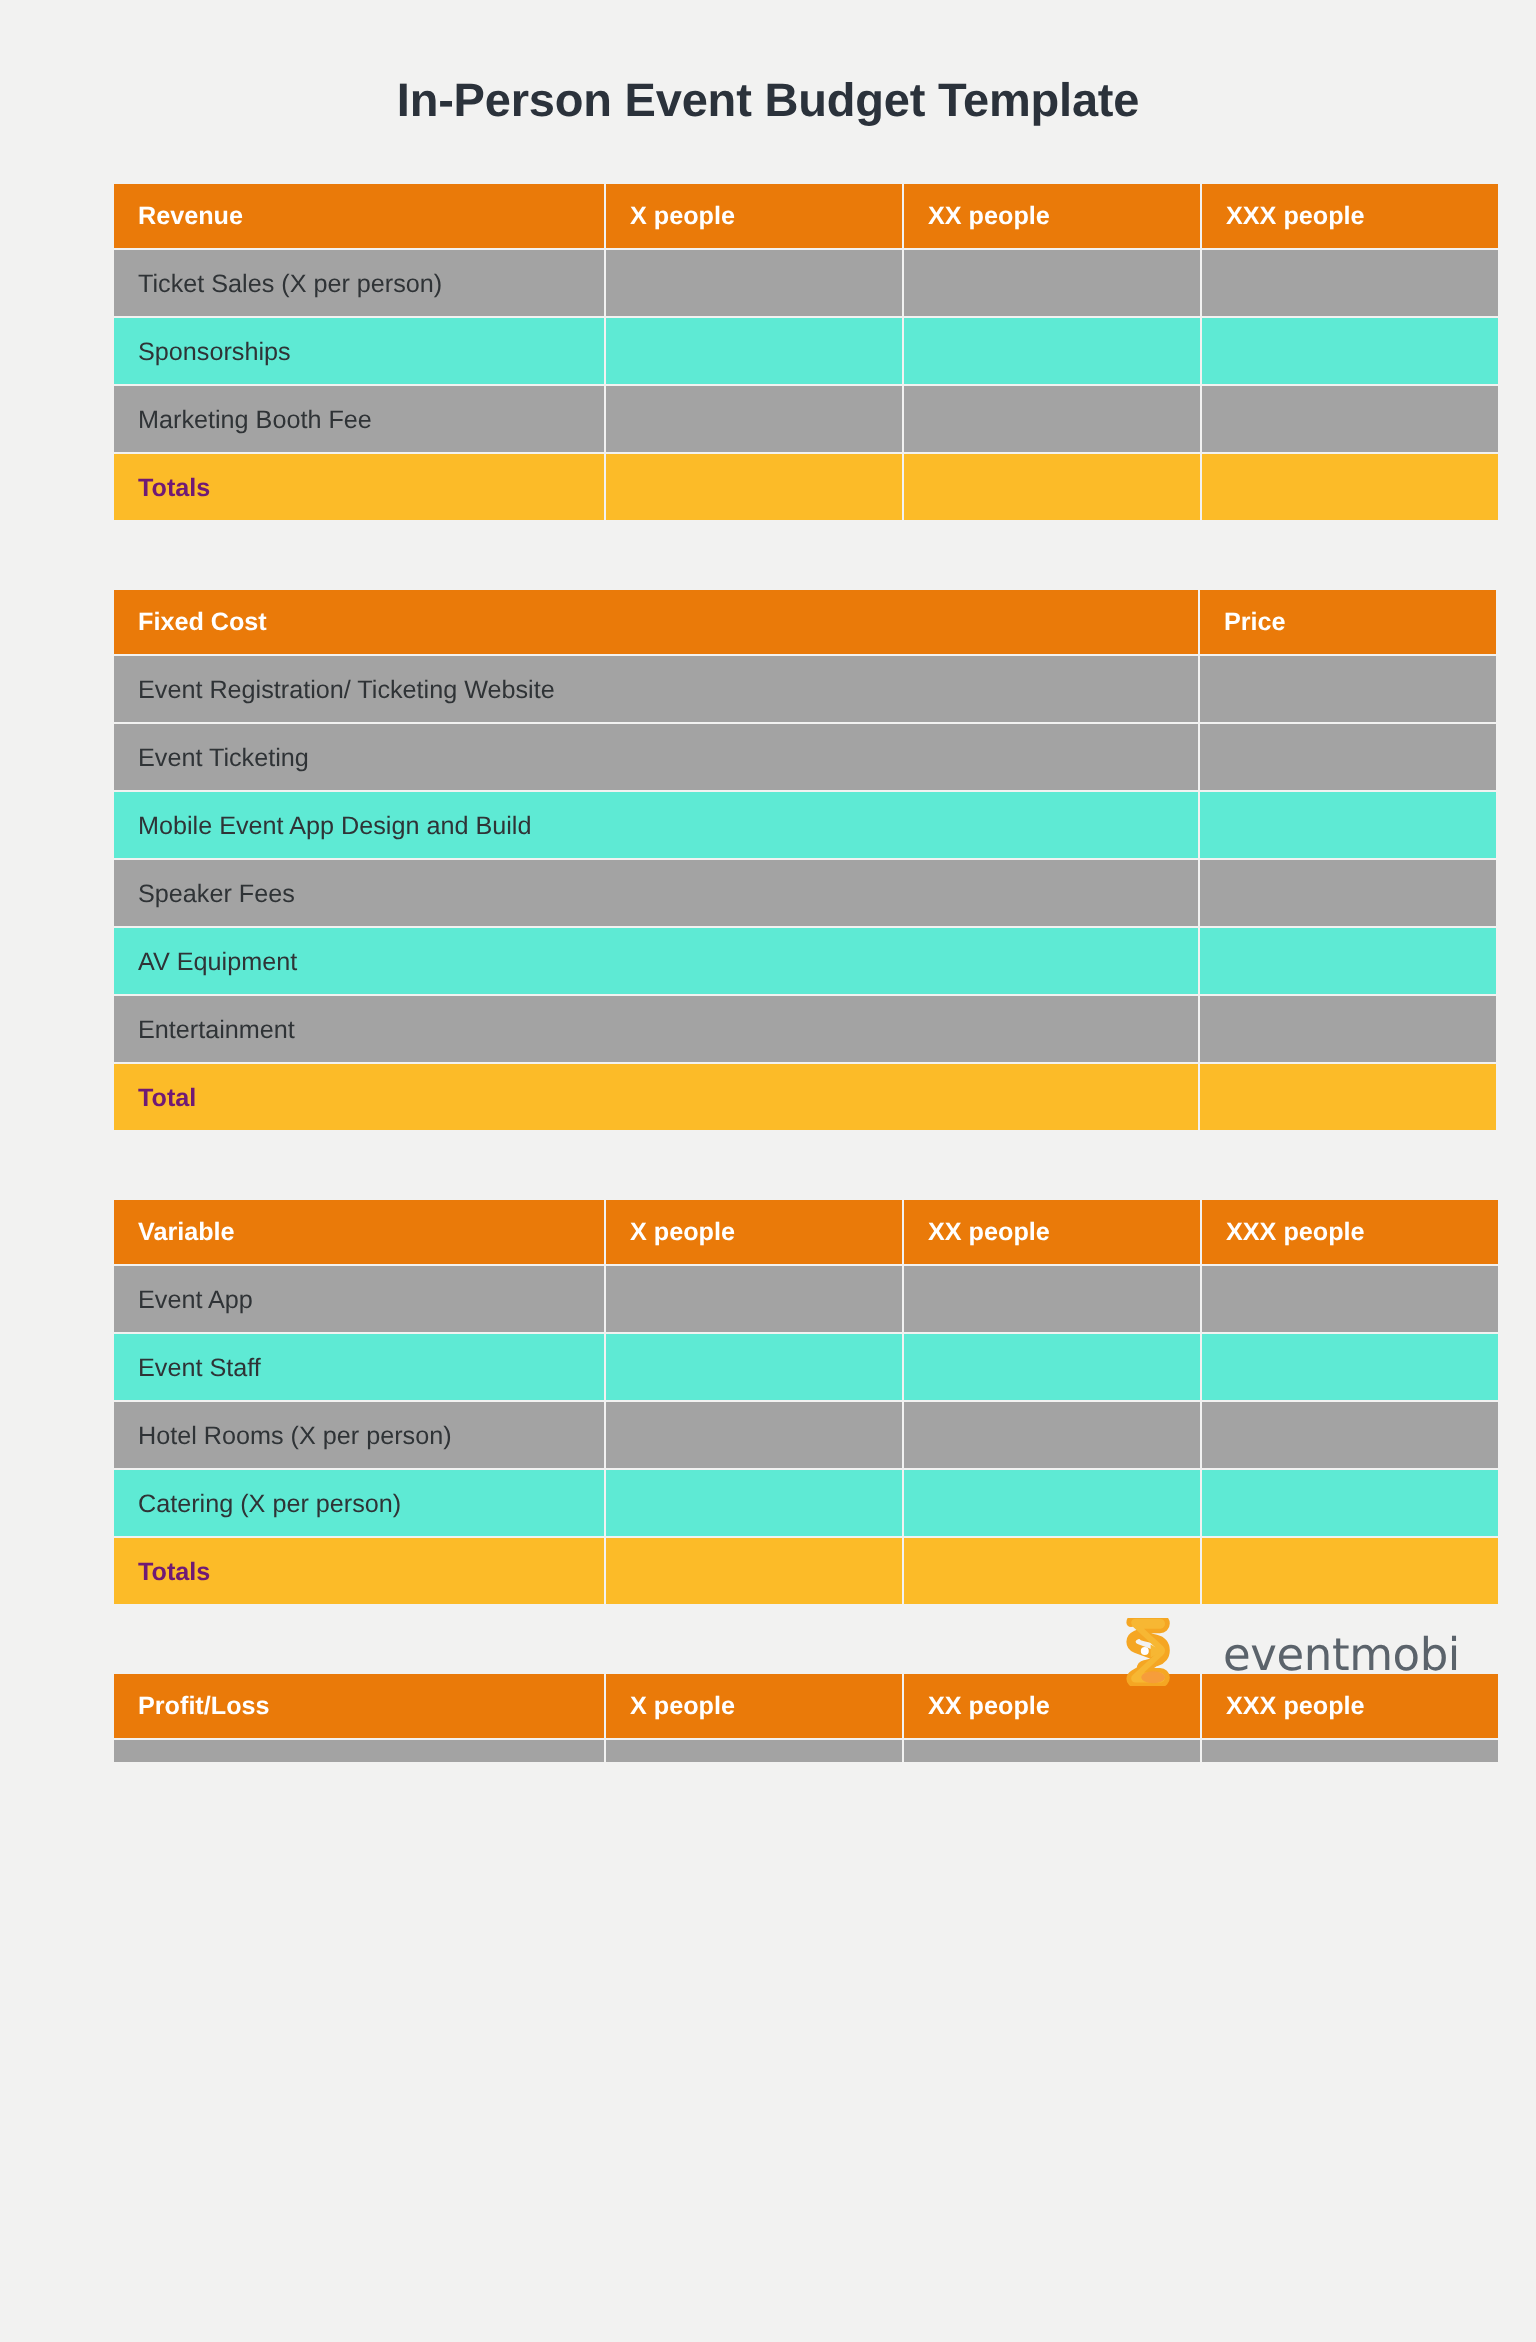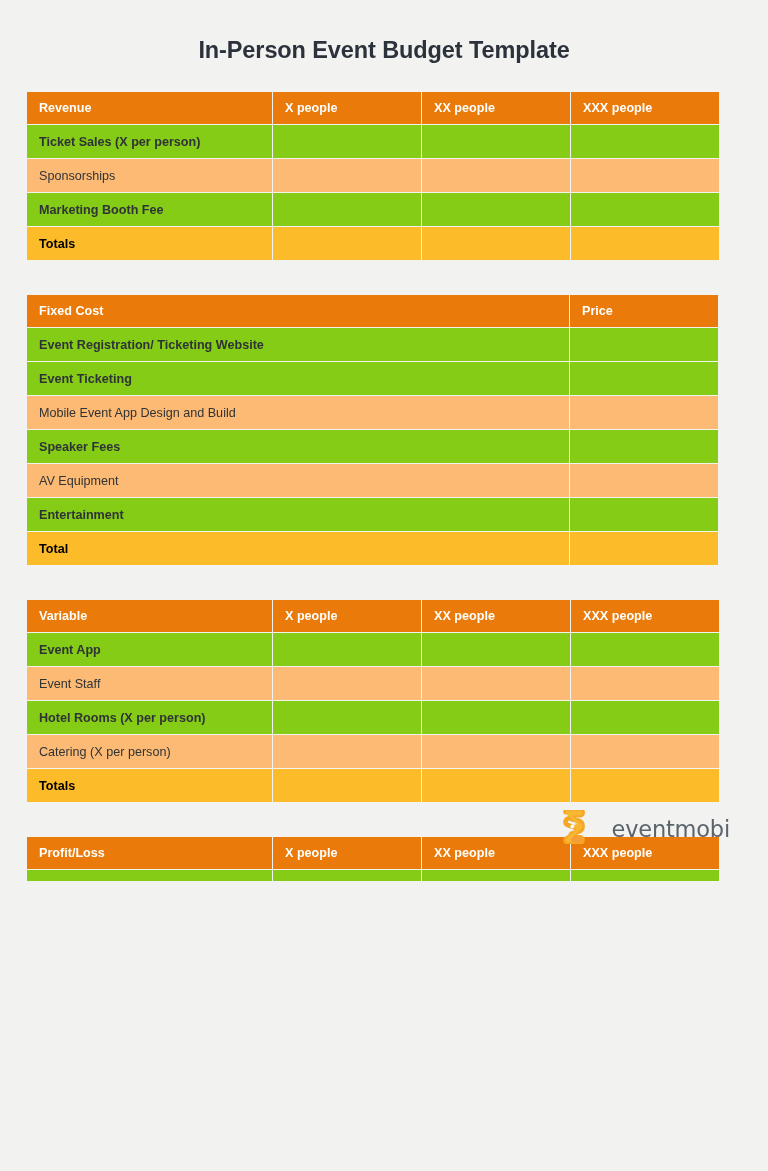--- a/index.html
+++ b/index.html
@@ -8,21 +8,21 @@
     width: 768px;
     height: 1171px;
     background: #f2f2f1;
     font-family: "Liberation Sans", sans-serif;
   }
 
   .page {
     width: 768px;
     height: 881px;
     background: #f2f2f1;
-    padding: 0 26px;
+    padding: 0 56px;
     position: relative;
     overflow: hidden;
   }
 
   .page-title {
     text-align: center;
     font-size: 23.5px;
     font-weight: bold;
     color: #2b323b;
     letter-spacing: -0.1px;
@@ -56,27 +56,27 @@
   }
 
   .tbl thead th {
     background: #ea7a09;
     color: #ffffff;
     font-weight: bold;
     height: 32px;
     font-size: 12.6px;
   }
 
-  tr.alt-dark td { background: #84cc16; font-weight: bold; }
-  tr.alt-light td { background: #fdba74; }
+  tr.alt-dark td { background: #a3a3a3; }
+  tr.alt-light td { background: #5eead4; }
 
   tr.total-row td {
     background: #fcbb28;
     font-weight: bold;
-    color: #000000;
+    color: #701a75;
     height: 33px;
   }
 
   
   .c-label  { width: 245px; }
   .c-val    { width: 148px; }
   .c-price  { width: 148px; }
   .c-wide   { width: 542px; }
 
   

